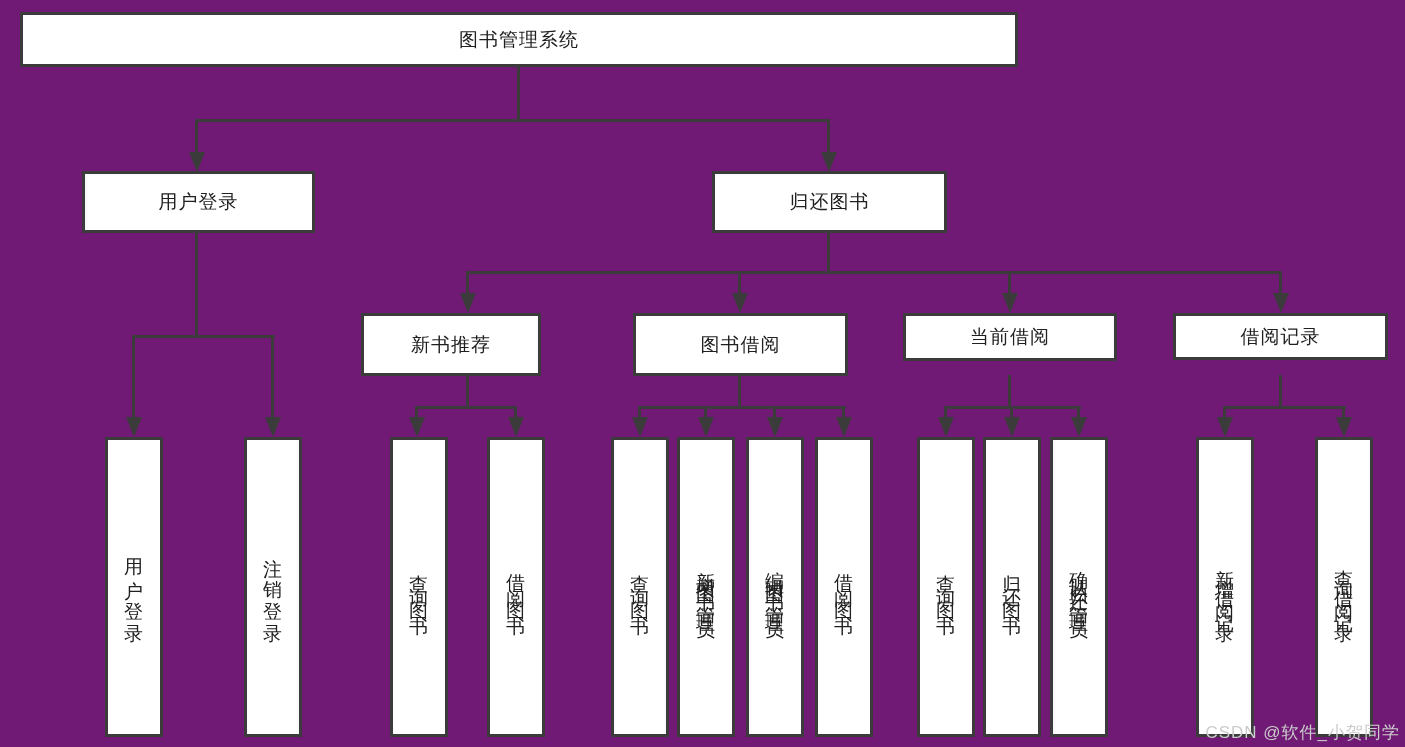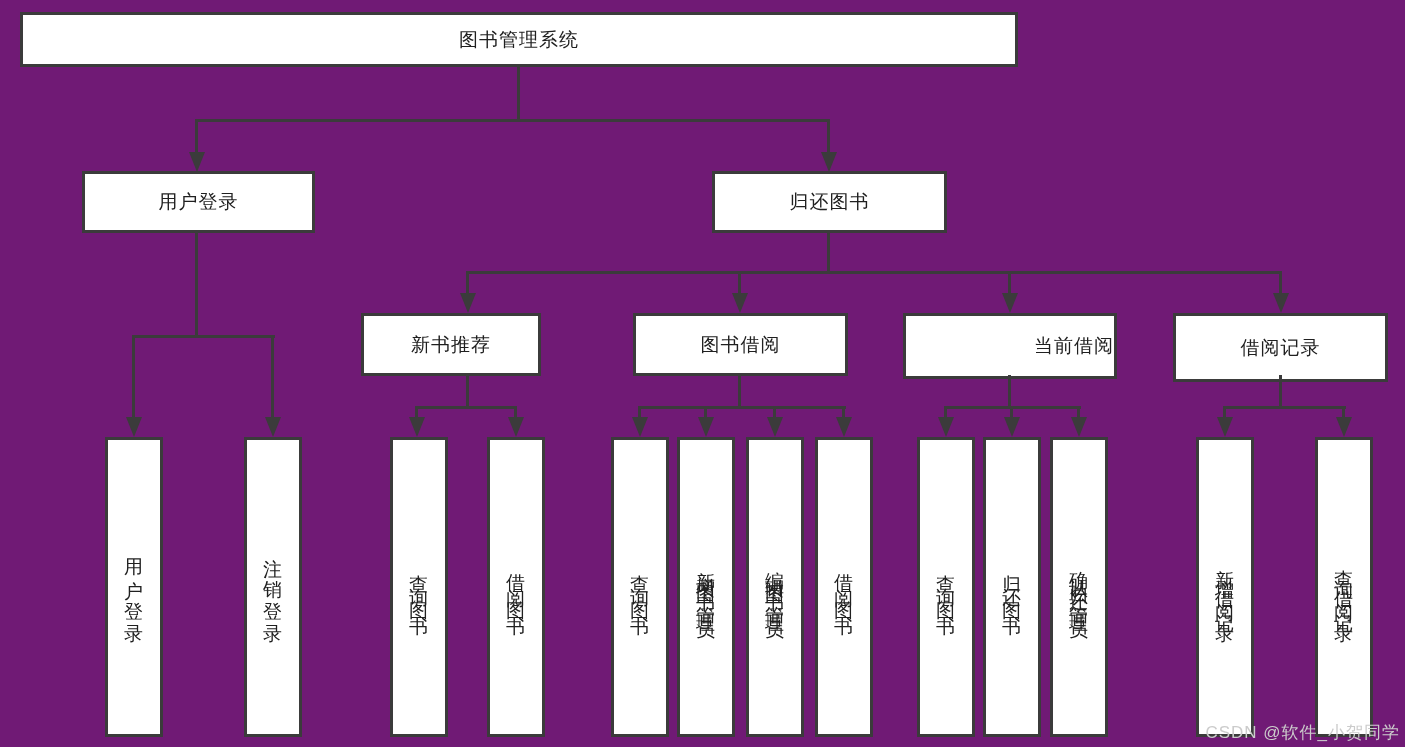--- a/index.html
+++ b/index.html
@@ -106,24 +106,24 @@
   <div class="arrow" style="left:738px; top:271px; height:22px;"></div>
   <div class="arrow" style="left:1008px; top:271px; height:22px;"></div>
   <div class="arrow" style="left:1279px; top:271px; height:22px;"></div>
 
   <div class="box" style="left:361px; top:313px; width:180px; height:63px;">
     <span>新书推荐</span>
   </div>
   <div class="box" style="left:633px; top:313px; width:215px; height:63px;">
     <span>图书借阅</span>
   </div>
-  <div class="box" style="left:903px; top:313px; width:214px; height:66px;justify-content:flex-end;">
+  <div class="box" style="left:903px; top:313px; width:214px; height:48px;">
     <span>当前借阅</span>
   </div>
-  <div class="box" style="left:1173px; top:313px; width:215px; height:69px;">
+  <div class="box" style="left:1173px; top:313px; width:215px; height:47px;">
     <span>借阅记录</span>
   </div>
 
   <div class="v-line" style="left:466px; top:375px; height:34px;"></div>
   <div class="h-line" style="left:416px; top:406px; width:101px;"></div>
   <div class="arrow" style="left:415px; top:406px; height:11px;"></div>
   <div class="arrow" style="left:514px; top:406px; height:11px;"></div>
 
   <div class="v-line" style="left:738px; top:375px; height:34px;"></div>
   <div class="h-line" style="left:639px; top:406px; width:207px;"></div>

